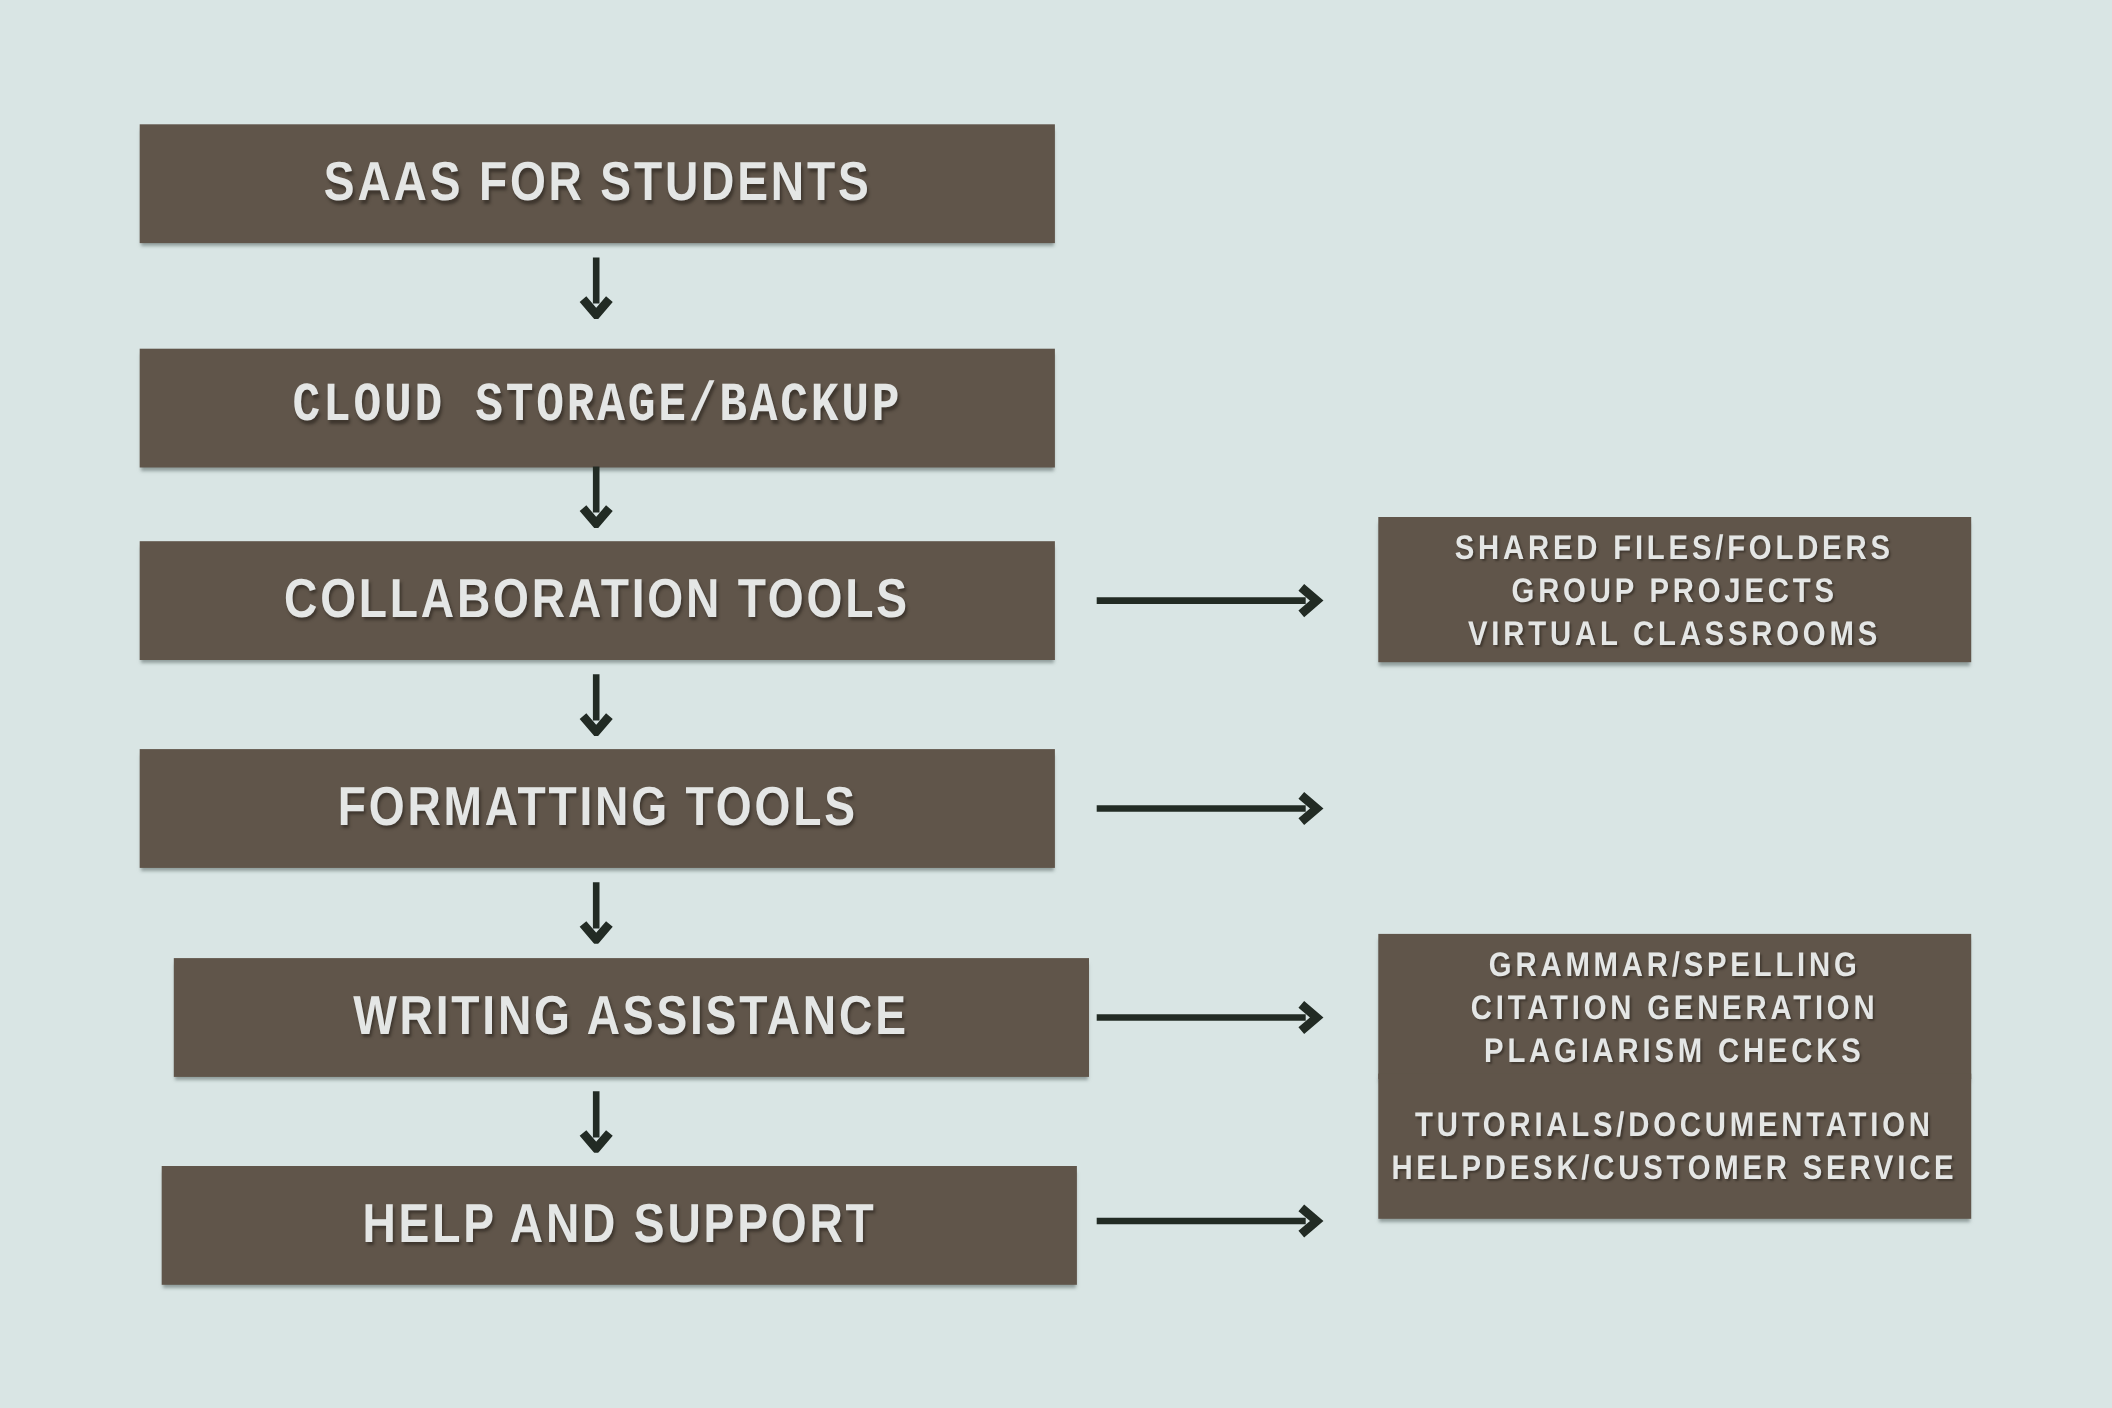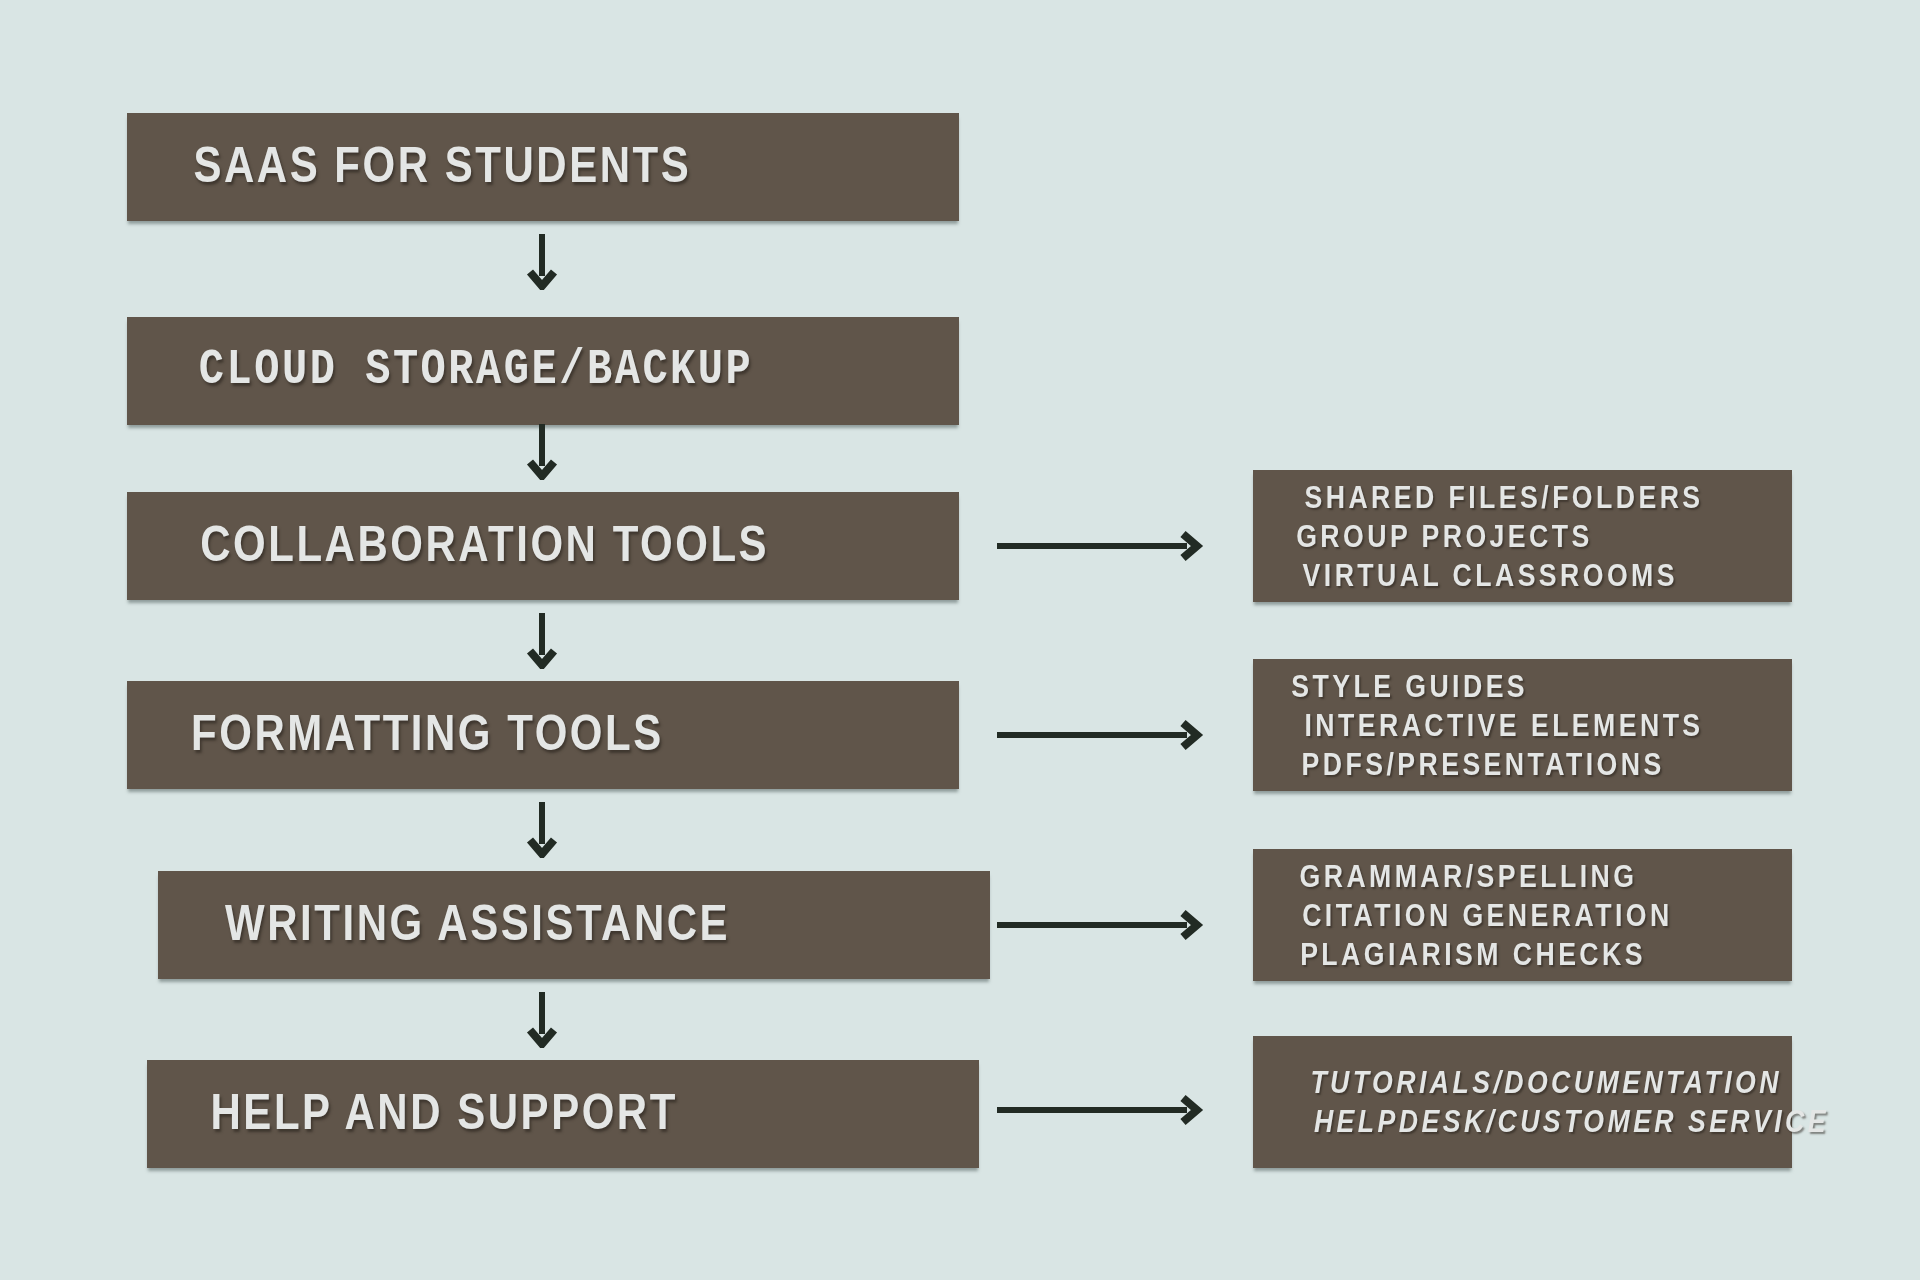--- a/index.html
+++ b/index.html
@@ -13,24 +13,23 @@
     height: 1280px;
     background: #d9e5e4;
     overflow: hidden;
     font-family: "Liberation Sans", sans-serif;
   }
   .node, .detail {
     position: absolute;
     background: #60554a;
     display: flex;
     flex-direction: column;
-    align-items: flex-start;
+    align-items: center;
     justify-content: center;
     box-shadow: 0 4px 3px -1px rgba(105, 118, 116, 0.65);
-    padding-left: 19px;
   }
   .node {
     left: 127px;
     width: 832px;
     height: 108px;
     padding-bottom: 4px;
     box-sizing: border-box;
   }
   .detail {
     left: 1253px;
@@ -88,21 +87,21 @@
   #va2 { top: 611px; }
   #va3 { top: 800px; }
   #va4 { top: 990px; }
   #ha0 { top: 526px; }
   #ha1 { top: 715px; }
   #ha2 { top: 905px; }
   #ha3 { top: 1090px; }
   #d0 { top: 470px; }
   #d1 { top: 659px; }
   #d2 { top: 849px; }
-  #d3 { top: 1036px; font-style: italic; }
+  #d3 { top: 976px; }
 </style>
 </head>
 <body>
 
 <div class="canvas">
 
   <div class="node" id="n0">
     <span class="node-label">SAAS FOR STUDENTS</span>
   </div>
   <div class="node" id="n1">
@@ -157,25 +156,20 @@
   <svg class="harrow" id="ha3" viewBox="0 0 210 40">
     <line class="stroke" x1="2" y1="20" x2="192" y2="20" stroke-width="6"></line>
     <polyline class="stroke" points="188,8 202,20 188,32" stroke-width="8"></polyline>
   </svg>
 
   <div class="detail" id="d0">
     <div class="detail-line">SHARED FILES/FOLDERS</div>
     <div class="detail-line">GROUP PROJECTS</div>
     <div class="detail-line">VIRTUAL CLASSROOMS</div>
   </div>
-  <div class="detail" id="d1">
-    <div class="detail-line">STYLE GUIDES</div>
-    <div class="detail-line">INTERACTIVE ELEMENTS</div>
-    <div class="detail-line">PDFS/PRESENTATIONS</div>
-  </div>
   <div class="detail" id="d2">
     <div class="detail-line">GRAMMAR/SPELLING</div>
     <div class="detail-line">CITATION GENERATION</div>
     <div class="detail-line">PLAGIARISM CHECKS</div>
   </div>
   <div class="detail" id="d3">
     <div class="detail-line">TUTORIALS/DOCUMENTATION</div>
     <div class="detail-line">HELPDESK/CUSTOMER SERVICE</div>
   </div>
 

